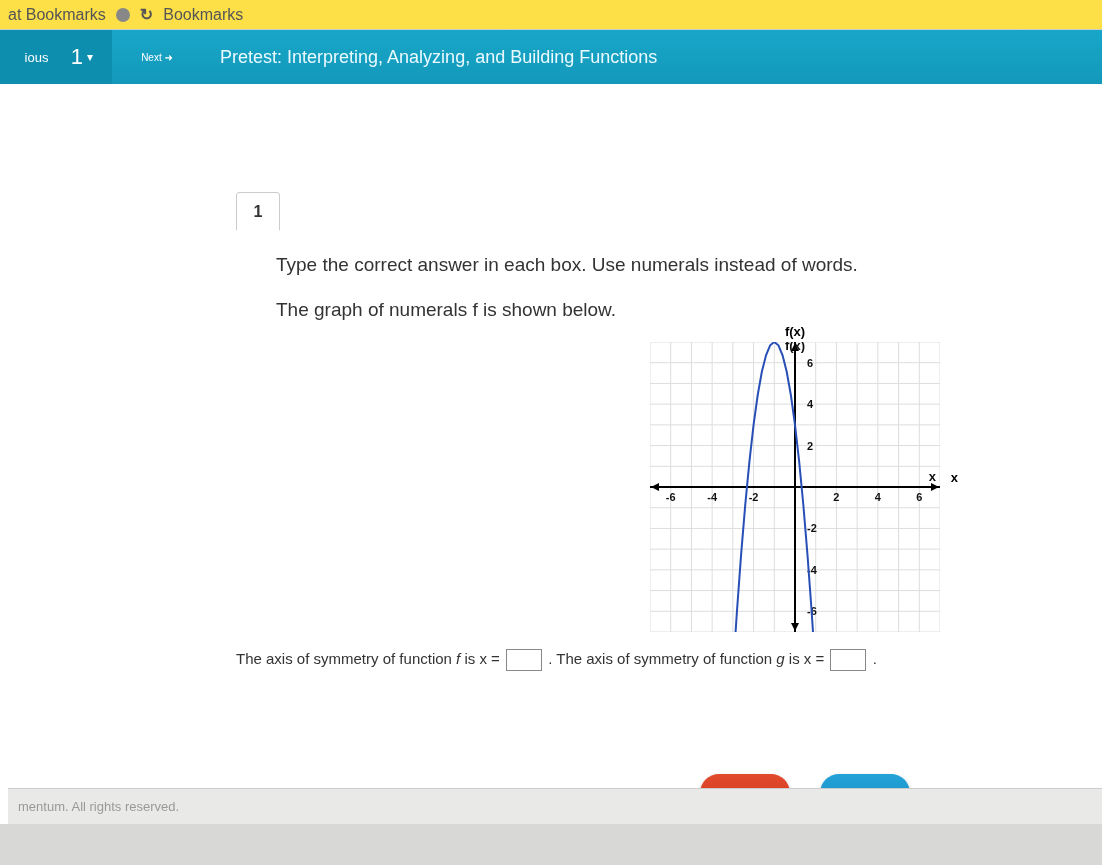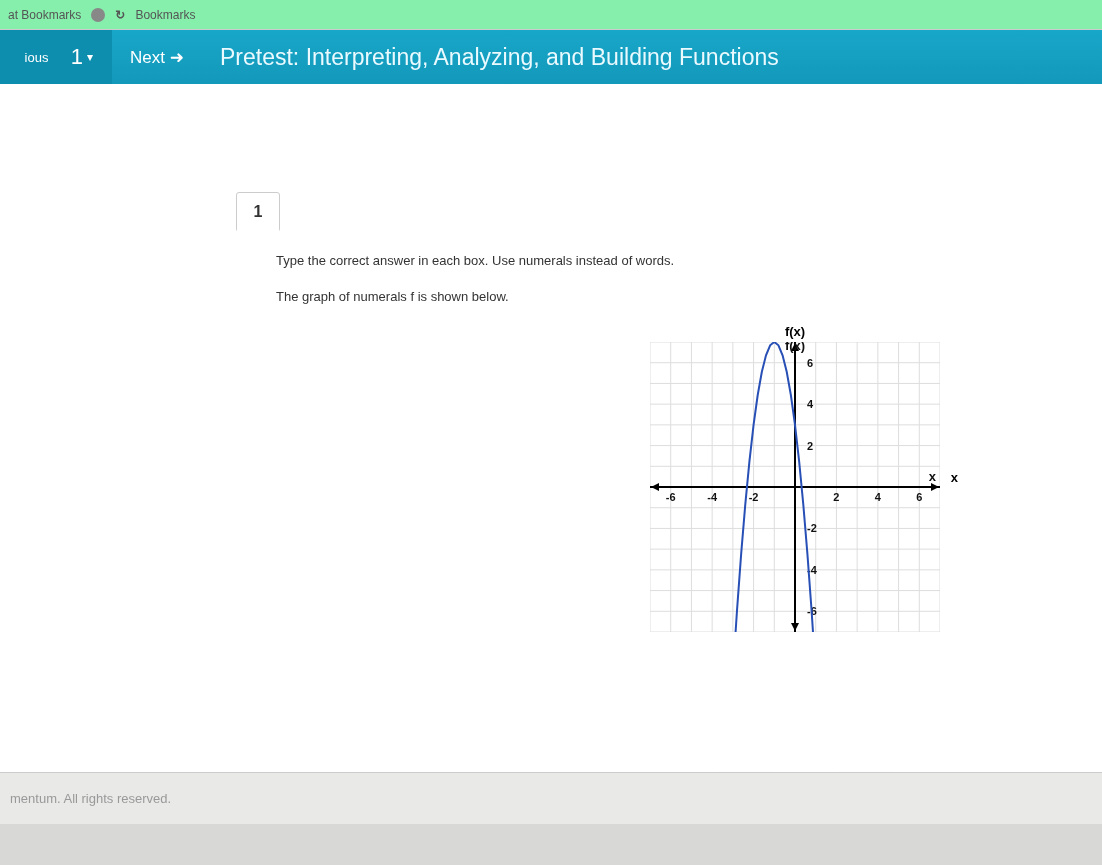--- a/index.html
+++ b/index.html
@@ -1,45 +1,45 @@
 <!DOCTYPE html>
 <html><head>
 <meta charset="utf-8">
 <style>
   * { box-sizing: border-box; margin: 0; padding: 0; }
   html, body { width: 1102px; height: 865px; font-family: Arial, Helvetica, sans-serif; background: #d8d9d7; }
   .browser-bar {
-    height: 30px; background: #86efac; border-bottom: 1px solid #ccc;
-    display: flex; align-items: center; padding: 0 8px; gap: 10px; font-size: 12px; color: #555;
+    height: 30px; background: #fde047; border-bottom: 1px solid #ccc;
+    display: flex; align-items: center; padding: 0 8px; gap: 10px; font-size: 16px; color: #555;
   }
   .browser-bar .favicon { width: 14px; height: 14px; background:#888; border-radius:50%; display:inline-block;}
   .browser-bar .reload { font-weight:bold; }
   .topbar {
     height: 54px; background: linear-gradient(#18a7c9,#1398ba);
     display: flex; align-items: center; color: #fff; font-size: 16px;
   }
   .topbar .prev { width: 52px; height: 100%; background:#0e8eae; display:flex; align-items:center; justify-content:center; font-size:13px;padding-left:21px;}
   .topbar .qnum-box {
     width: 60px; height: 100%; background:#0e8eae; display:flex; align-items:center; justify-content:center;
     font-size: 22px; gap:4px;
   }
-  .topbar .next-top { width: 90px; text-align:center; font-size:17px;}
-  .topbar .title { padding-left: 18px; font-size: 23px; font-weight: 400; color:#eafaff;}
+  .topbar .next-top { width: 90px; text-align:center; font-size:10px;}
+  .topbar .title { padding-left: 18px; font-size: 18px; font-weight: 400; color:#eafaff;}
   .page {
     position: relative; width: 1102px; height: 740px; background:#ffffff;
     margin: 0; overflow: hidden;
   }
   .qlabel {
     position:absolute; left:236px; top:108px; width:44px; height:40px;
     border:1px solid #ccc; display:flex; align-items:center; justify-content:center;
     font-size:16px; font-weight:bold; color:#333; background:#fff;
     border-radius:3px;
   }
   .qlabel::after{content:""; position:absolute; left:0; right:0; bottom:-1px; height:3px; background:#fff;}
-  .content { position:absolute; left:236px; top:150px; right:60px; font-size:13px; color:#333; }
+  .content { position:absolute; left:236px; top:150px; right:60px; font-size:19px; color:#333; }
   .content p { margin: 18px 40px 0 40px; line-height:1.4;}
   .graph-wrap { position:absolute; left:650px; top:258px; width:290px; height:290px;}
   .grid line.minor { stroke:#ddd; stroke-width:1;}
   .axis { stroke:#000; stroke-width:2;}
   .arrow { fill:#000; }
   .curve { stroke:#274fb5; stroke-width:2; fill:none;}
   .ticklabel { font: 11px Arial; fill:#111; font-weight:bold;}
   .axlabel { font: bold 13px Arial; fill:#111;}
   .below { position:absolute; left:236px; top:565px; right:60px; font-size:15px; color:#333;}
   .below .line { margin:0 0 36px 0;}
@@ -49,21 +49,21 @@
     vertical-align:middle; margin:0 2px;
   }
   .buttons { position:absolute; left:700px; top:690px; display:flex; gap:30px;}
   .btn {
     width:90px; height:38px; border:none; border-radius:19px; color:#fff; font-size:15px;
     font-weight:600; cursor:pointer; box-shadow:0 2px 4px rgba(0,0,0,.25);
   }
   .btn.reset { background:linear-gradient(#e24a2c,#d03a1e);}
   .btn.next  { background:linear-gradient(#22a3d8,#1b8cc0);}
   .footer {
-    position:absolute; left:0; bottom:0; right:0; height:52px; background:#e9eae8;
+    position:absolute; left:8px; bottom:0; right:0; height:36px; background:#e9eae8;
     border-top:1px solid #ccc; display:flex; align-items:center; padding-left:10px;
     font-size:13px; color:#999;
   }
   .chev { font-size:12px;}
 </style>
 </head>
 <body>
 
 <div class="browser-bar">
   <span>at Bookmarks</span>
@@ -146,20 +146,28 @@
         <text x="157" y="107.57142857142856" class="ticklabel" text-anchor="start">2</text>
         <text x="157" y="66.14285714285714" class="ticklabel" text-anchor="start">4</text>
         <text x="157" y="24.714285714285722" class="ticklabel" text-anchor="start">6</text>
         <text x="145" y="8" class="axlabel" text-anchor="middle" transform="translate(0,-0)">f(x)</text>
         <text x="286" y="139" class="axlabel" text-anchor="end">x</text>
         <path d="M82.85714285714285,331.42857142857144L87,268.45714285714286L91.14285714285715,212.1142857142857L95.28571428571429,162.4L99.42857142857143,119.31428571428569L103.57142857142857,82.85714285714286L107.71428571428572,53.02857142857138L111.85714285714286,29.82857142857148L115.99999999999999,13.257142857142867L120.14285714285714,3.314285714285745L124.28571428571428,0L128.42857142857144,3.314285714285745L132.57142857142858,13.257142857142867L136.71428571428572,29.82857142857148L140.85714285714286,53.02857142857138L145,82.85714285714286L149.14285714285717,119.31428571428569L153.28571428571428,162.4L157.42857142857142,212.1142857142857L161.57142857142858,268.45714285714286L165.7142857142857,331.42857142857144" class="curve"></path>
       </svg>
   <div style="position: absolute; left: 145px; top: -18px; transform: translateX(-50%); font: bold 13px Arial;">f(x)</div><div style="position: absolute; right: -18px; top: 137px; transform: translateY(-60%); font: bold 13px Arial;">x</div></div>
 
   <div class="below">
+    <div class="line">
+      <span>The axis of symmetry of function </span><i>f</i><span> is x = </span>
+      <input class="answerbox" type="text" style="">
+      <span> . </span>
+      <span>The axis of symmetry of function </span><i>g</i><span> is x = </span>
+      <input class="answerbox" type="text" style="">
+      <span> .</span>
+    </div>
   </div>
 
   <div class="buttons">
     <button class="btn reset">Reset</button>
     <button class="btn next">Next</button>
   </div>
 
   <div class="footer">mentum. All rights reserved.</div>
 </div>
 

